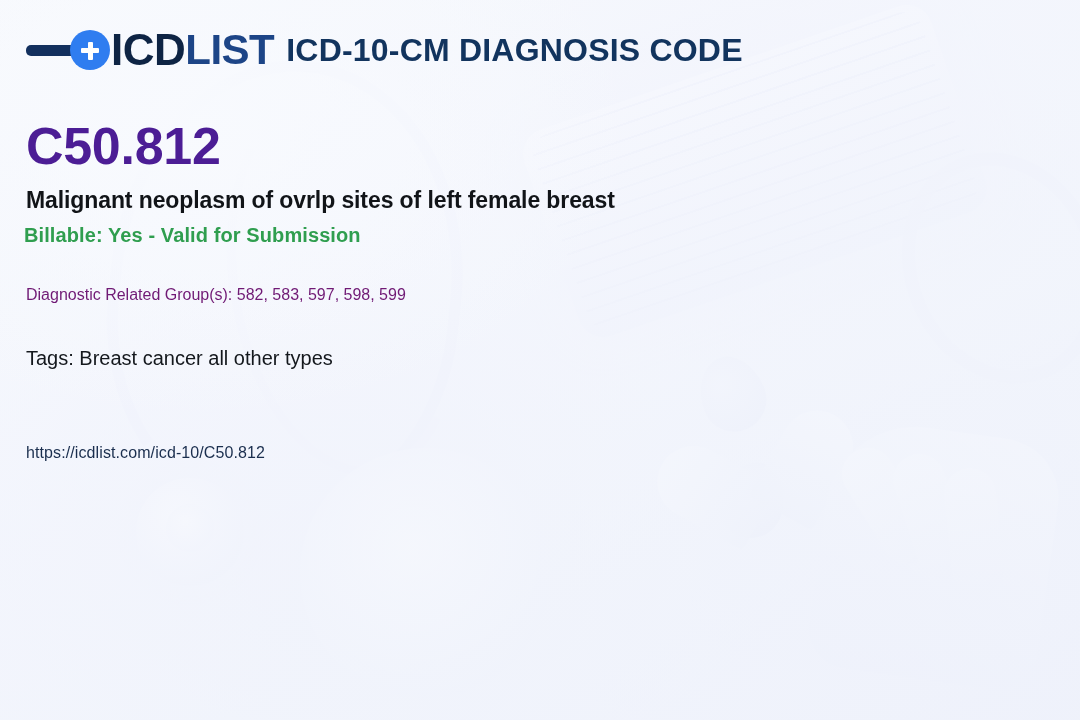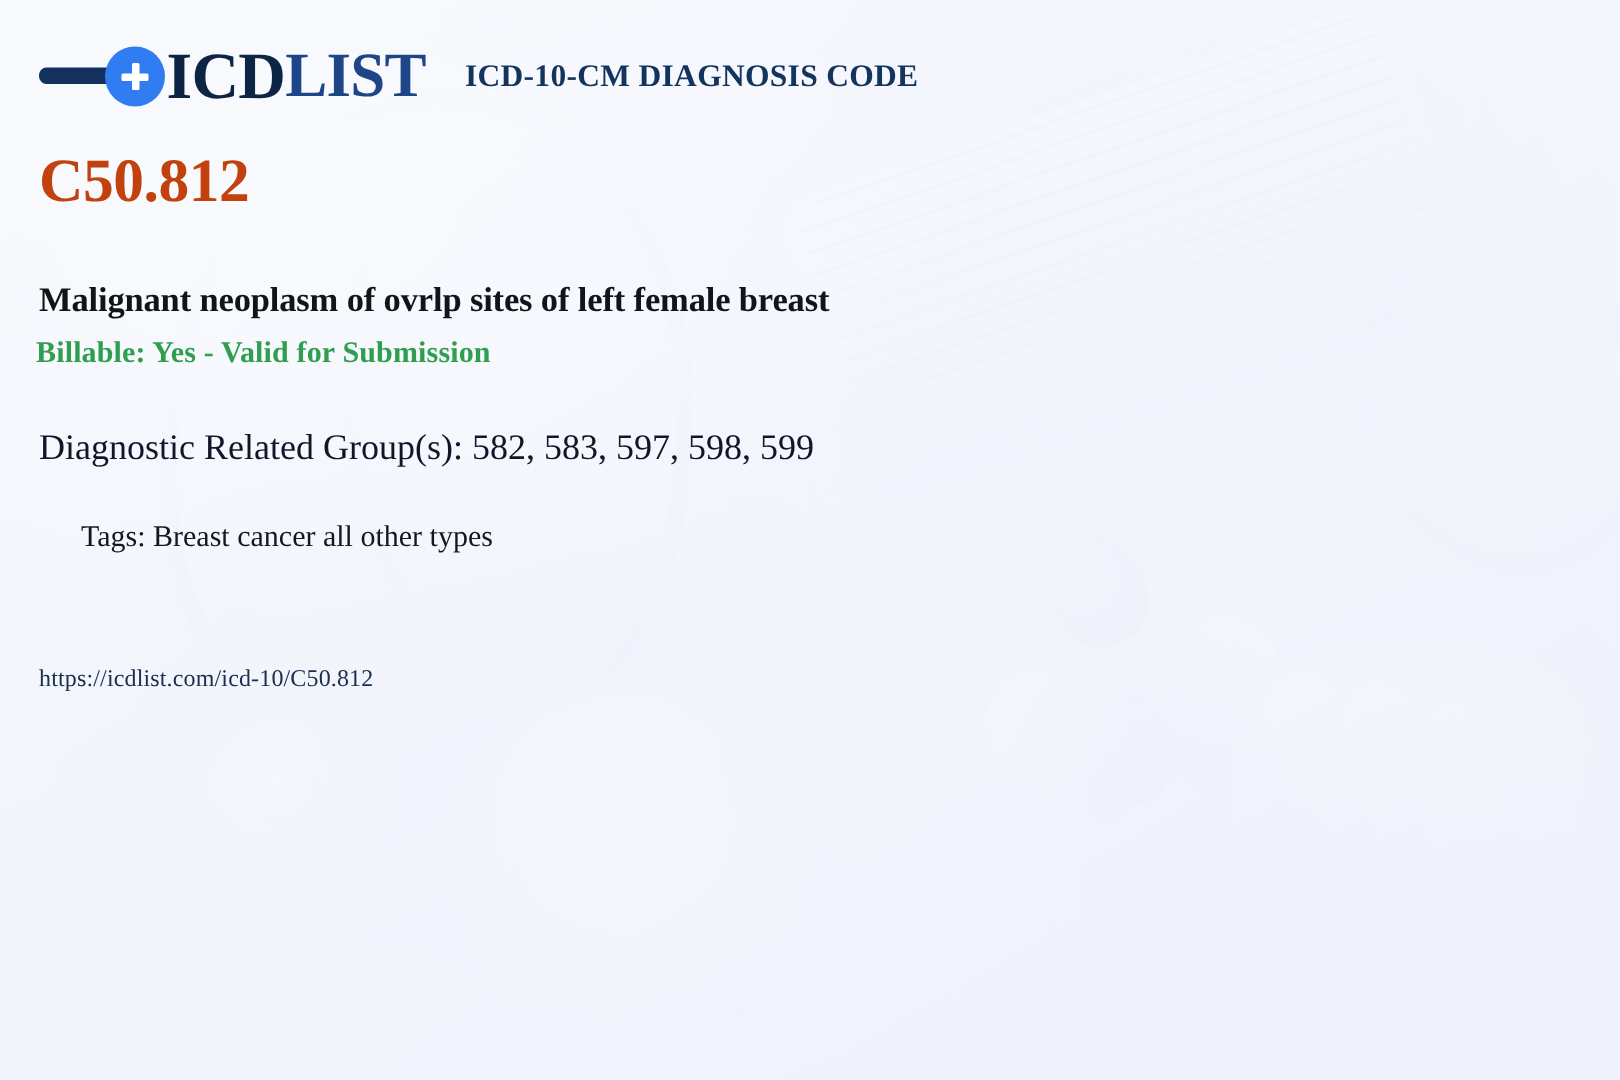--- a/index.html
+++ b/index.html
@@ -7,21 +7,21 @@
     margin: 0;
     padding: 0;
     background: #ffffff;
   }
   #page {
     position: relative;
     width: 1080px;
     height: 720px;
     overflow: hidden;
     background: #f4f6fc;
-    font-family: Liberation Serif, serif;
+    font-family: Liberation Sans, sans-serif;
     -webkit-font-smoothing: antialiased;
   }
 
   
   .bg-layer {
     position: absolute;
     inset: 0;
     overflow: hidden;
     pointer-events: none;
   }
@@ -235,35 +235,35 @@
     color: #0e2444;
     margin-left: 1px;
   }
   .brand-list {
     font-size: 42px;
     font-weight: bold;
     letter-spacing: -0.5px;
     color: #1d4587;
   }
   .header-title {
-    font-size: 21px;
+    font-size: 32px;
     font-weight: bold;
     color: #12345e;
     letter-spacing: 0.2px;
-    margin-left: 26px;
+    margin-left: 12px;
     white-space: nowrap;
   }
 
   .code {
     position: absolute;
     left: 26px;
-    top: 96px;
-    font-size: 41px;
-    font-weight: bold;
-    color: #c2410c;
+    top: 116px;
+    font-size: 52px;
+    font-weight: bold;
+    color: #4c1d95;
     letter-spacing: -0.3px;
   }
   .description {
     position: absolute;
     left: 26px;
     top: 165px;
     font-size: 23px;
     font-weight: bold;
     color: #111418;
     letter-spacing: -0.1px;
@@ -277,33 +277,32 @@
     font-size: 20px;
     font-weight: bold;
     color: #2f9e4f;
     letter-spacing: 0.1px;
     white-space: nowrap;
   }
   .drg {
     position: absolute;
     left: 26px;
     top: 286px;
-    font-size: 24px;
-    color: #0f172a;
+    font-size: 16px;
+    color: #701a75;
     letter-spacing: 0;
     white-space: nowrap;
   }
   .tags {
     position: absolute;
     left: 26px;
     top: 347px;
     font-size: 20px;
     color: #14181d;
     white-space: nowrap;
-    margin-left: 28px;
   }
   .url {
     position: absolute;
     left: 26px;
     top: 444px;
     font-size: 16px;
     color: #1a2e4e;
     letter-spacing: 0.1px;
     white-space: nowrap;
   }

